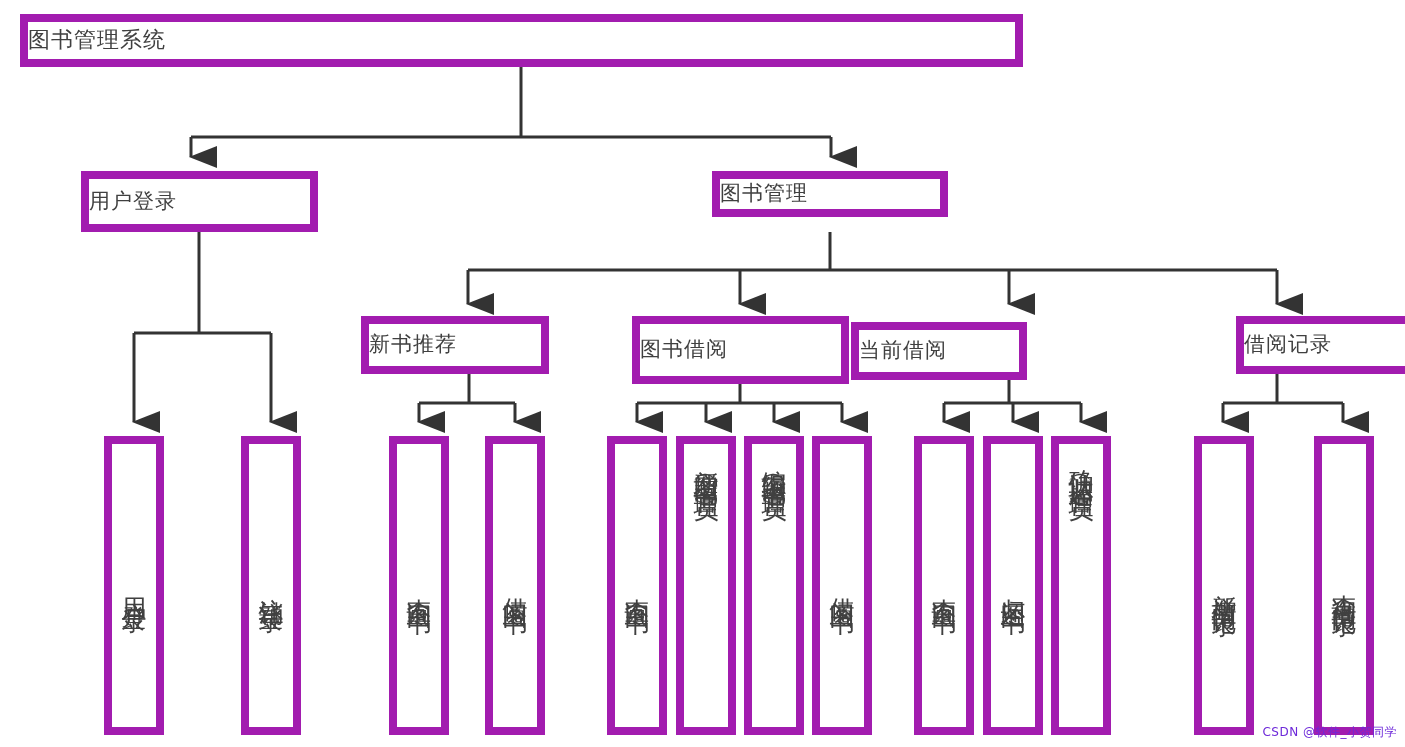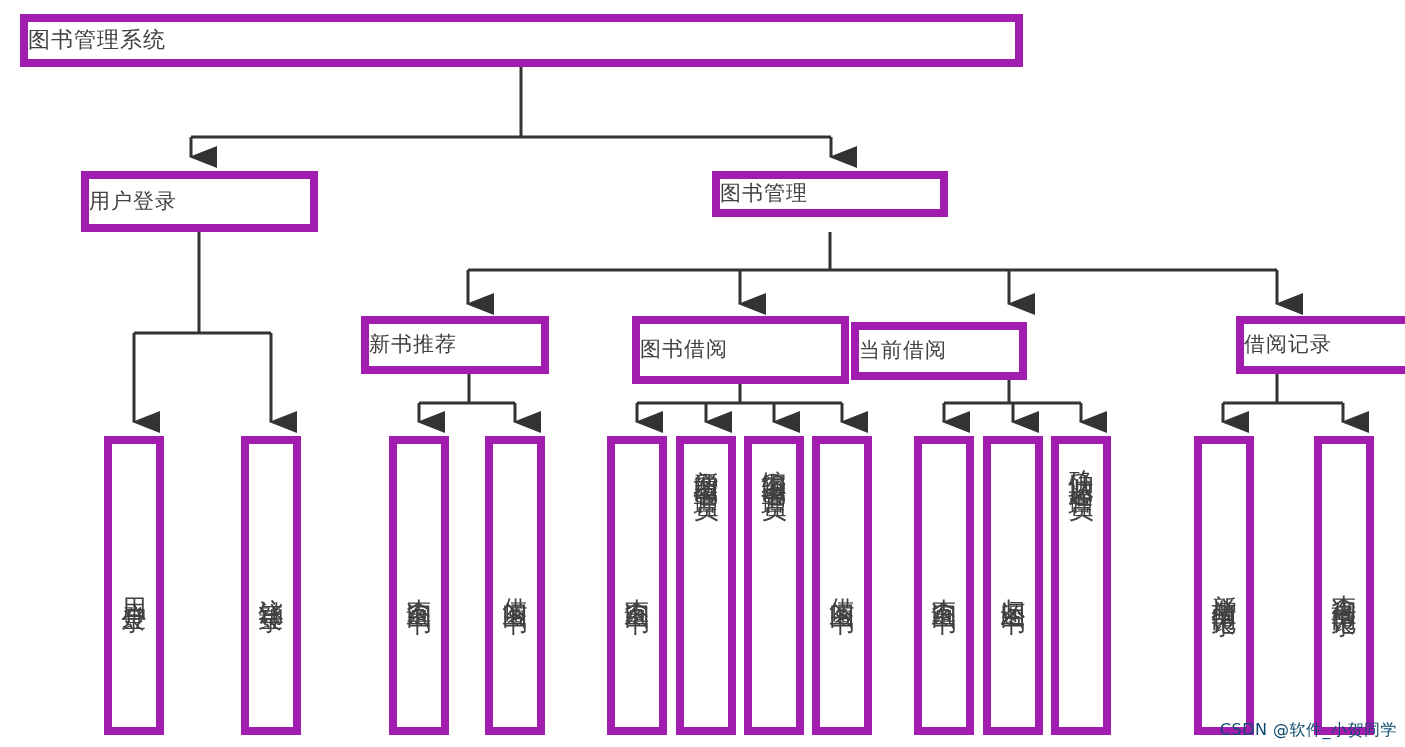--- a/index.html
+++ b/index.html
@@ -64,22 +64,22 @@
     margin: 0 auto;
   }
   .node.vert.center {
     align-items: center;
     padding-top: 0;
   }
   #watermark {
     position: absolute;
     right: 8px;
     bottom: 6px;
-    font-size: 16px;
-    color: #0c4a6e;
+    font-size: 12px;
+    color: #6d28d9;
     letter-spacing: 0.5px;
     z-index: 5;
     white-space: nowrap;
   }
 </style>
 </head>
 <body>
 
 <div id="canvas">
 

